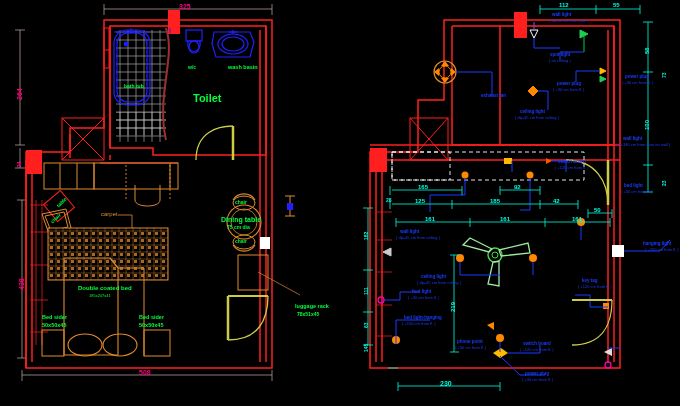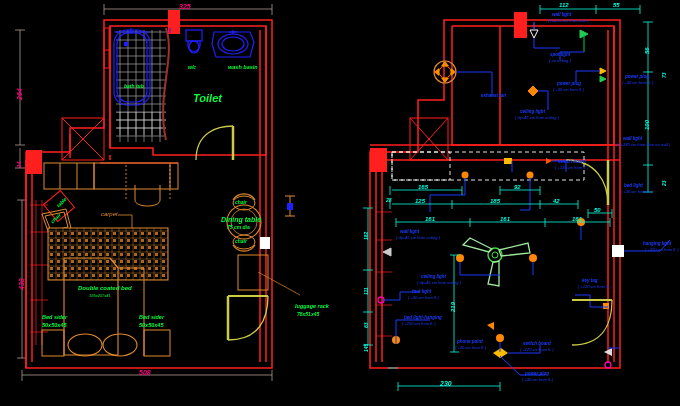--- a/index.html
+++ b/index.html
@@ -1,18 +1,18 @@
 <!DOCTYPE html>
 <html><head>
 <meta charset="utf-8">
 <style>
   html,body{margin:0;padding:0;background:#000;}
   body{width:680px;height:406px;overflow:hidden;
        font-family:"Liberation Sans","DejaVu Sans",sans-serif;}
-  #stage{position:relative;width:595px;height:406px;background:#000;font-style:italic;}
+  #stage{position:relative;width:595px;height:406px;background:#000;}
   svg{position:absolute;left:0;top:0;}
   .lbl{position:absolute;white-space:nowrap;line-height:1;pointer-events:none;}
   .grn{color:#00ff3c;}
   .blu{color:#1a3bff;}
   .mag{color:#ff0080;}
   .cyn{color:#00ffe0;}
   .org{color:#e08a2e;}
   .t4{font-size:4px;}
   .t45{font-size:4.5px;}
   .t5{font-size:5px;}

